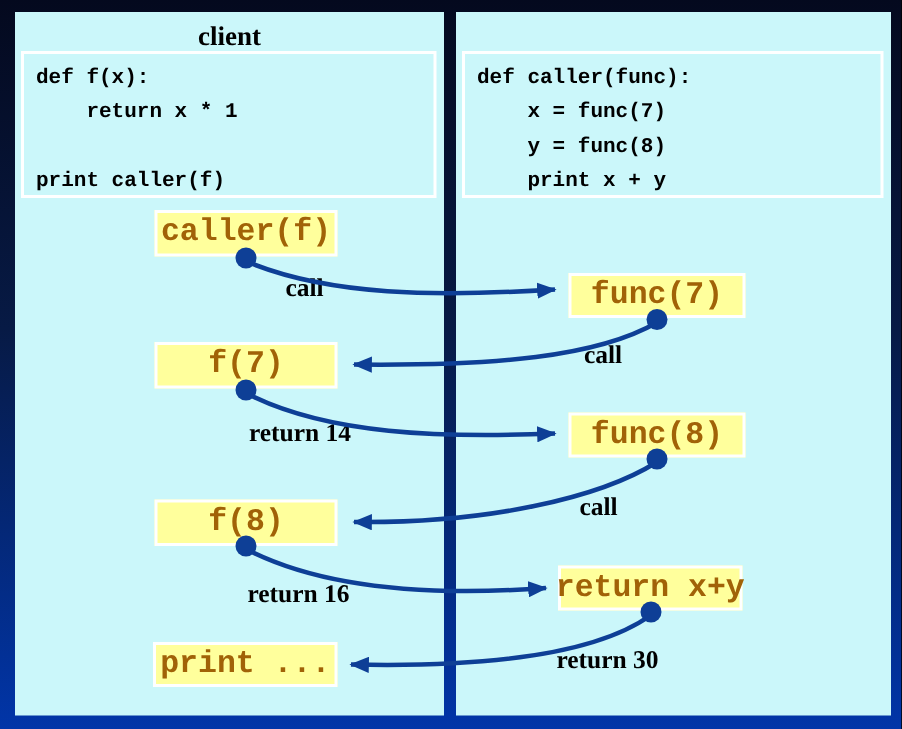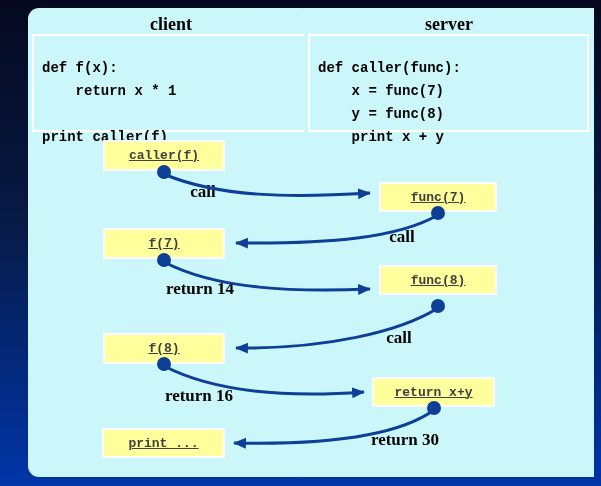--- a/index.html
+++ b/index.html
@@ -5,44 +5,44 @@
   html,body { margin:0; padding:0; background:#000; }
   .stage {
     position:relative; width:601px; height:486px; overflow:hidden;
     background:linear-gradient(180deg,#04091e 0%,#071a45 45%,#0135a8 100%);
     font-family:"Liberation Sans",sans-serif;
   }
   .stage * { box-sizing:border-box; }
   .panel {
     position:absolute; top:8px; height:469px; background:#cbf7fa;
   }
-  .panel-client { left:28px;  width:286px;border-radius:11px; }
+  .panel-client { left:10px;  width:286px; }
   .panel-server { left:304px; width:290px; }
   .panel-header {
     position:absolute; top:6px; left:0; right:0; text-align:center;
     font-family:"Liberation Serif",serif; font-weight:bold; font-size:18px; color:#000;
   }
   .code-box {
     position:absolute; left:4px; right:5px; top:26px; height:98px;
-    border:2px solid #ffffff; padding:21px 0 0 8px;
+    border:2px solid #ffffff; padding:5px 0 0 8px;
   }
   .code-line {
     font-family:"Liberation Mono","DejaVu Sans Mono",monospace; font-weight:bold;
     font-size:14px; color:#000; white-space:pre; height:23px; line-height:23px;
   }
   .node {
     position:absolute; background:#ffff9c; border:2px solid #ffffff;
     display:flex; align-items:center; justify-content:center;
     font-family:"Liberation Mono","DejaVu Sans Mono",monospace; font-weight:bold;
-    font-size:13px; color:#404040; white-space:pre;text-decoration:underline;
+    font-size:21px; color:#a16207; white-space:pre;
   }
   .n-caller { left:103px; top:140px; width:122px; height:31px; }
   .n-func7  { left:379px; top:182px; width:118px; height:30px; }
   .n-f7     { left:103px; top:228px; width:122px; height:31px; }
-  .n-func8  { left:379px; top:265px; width:118px; height:30px; }
+  .n-func8  { left:379px; top:275px; width:118px; height:30px; }
   .n-f8     { left:103px; top:333px; width:122px; height:31px;text-align:center; }
   .n-retxy  { left:372px; top:377px; width:123px; height:30px; }
   .n-print  { left:102px; top:428px; width:123px; height:30px; }
   .arrow-label {
     position:absolute; transform:translate(-50%,-50%);
     font-family:"Liberation Serif",serif; font-weight:bold; font-size:17px;
     color:#000; white-space:nowrap;
   }
   .al-1 { left:203px; top:192px; }
   .al-2 { left:402px; top:237px; }
@@ -64,21 +64,20 @@
     <div class="panel-header">client</div>
     <div class="code-box">
       <div class="code-line">def f(x):</div>
       <div class="code-line">    return x * 1</div>
       <div class="code-line"></div>
       <div class="code-line">print caller(f)</div>
     </div>
   </div>
 
   <div class="panel panel-server">
-    <div class="panel-header">server</div>
     <div class="code-box">
       <div class="code-line">def caller(func):</div>
       <div class="code-line">    x = func(7)</div>
       <div class="code-line">    y = func(8)</div>
       <div class="code-line">    print x + y</div>
     </div>
   </div>
 
   <div class="node n-caller">caller(f)</div>
   <div class="node n-func7">func(7)</div>

